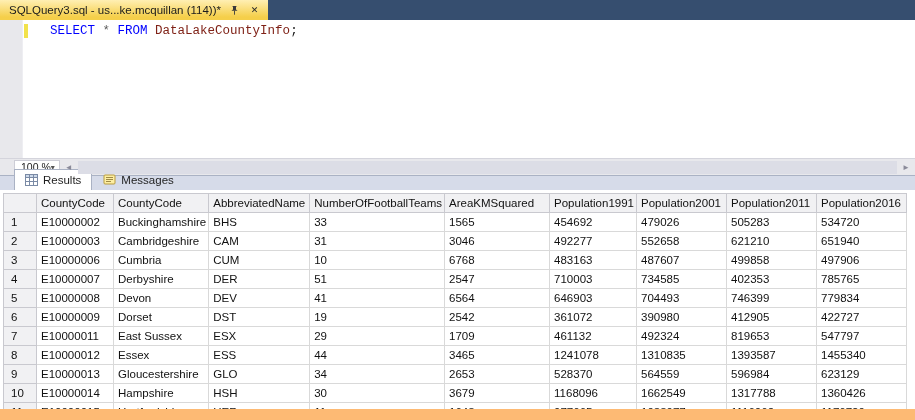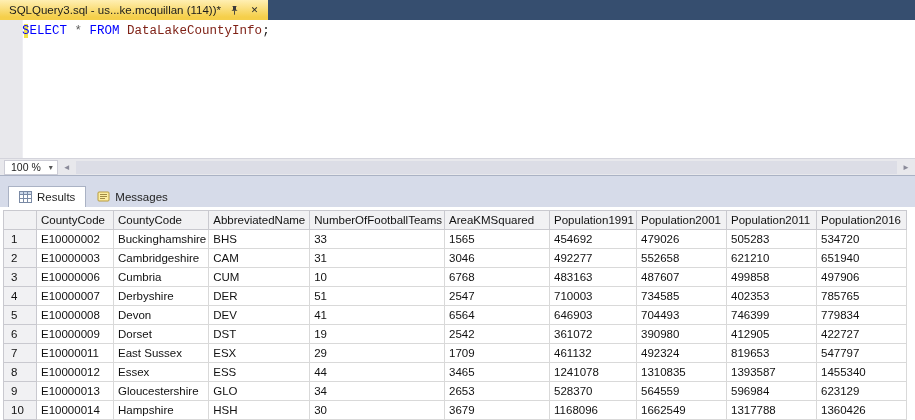--- a/index.html
+++ b/index.html
@@ -19,47 +19,47 @@
     font-size:11.5px; color:#1b1b1b; cursor:default;
   }
   .doc-tab-title { white-space:nowrap; }
   .tab-icon-btn { display:flex; align-items:center; justify-content:center; width:13px; height:13px; color:#2a2a2a; font-size:9px; line-height:1; }
 
   
   .editor { height:138px; position:relative; background:#ffffff; }
   .editor-margin { position:absolute; left:0; top:0; bottom:0; width:23px; background:#e8e8ec; border-right:1px solid #eeeef2; }
   .change-bar { position:absolute; left:24px; top:4px; width:4px; height:14px; background:#f2e24b; }
   .code-line {
-    position:absolute; left:22px; top:4px;
+    position:absolute; left:50px; top:4px;
     font-family:"Liberation Mono", monospace; font-size:12.5px; white-space:pre;
   }
   .kw  { color:#0000ff; }
   .op  { color:#5a5a5a; }
   .tbl { color:#7f2116; }
   .semi{ color:#1a1a1a; }
 
   
   .editor-statusbar {
     height:17px; display:flex; align-items:center; background:#e8e8ec;
     border-top:1px solid #d4d4dc;
   }
   .zoom-combo {
-    margin-left:4px; height:15px; background:#ffffff; border:1px solid #cdcdd6;
-    display:flex; align-items:center; gap:8px; padding:0 4px 0 6px; font-size:10.5px; color:#222;
+    margin-left:14px; height:15px; background:#ffffff; border:1px solid #cdcdd6;
+    display:flex; align-items:center; padding:0 4px 0 6px; font-size:10.5px; color:#222;
   }
   .zoom-chev { font-size:8px; color:#555; }
   .hscroll { flex:1; height:17px; position:relative; display:flex; align-items:center; }
   .scroll-arrow { color:#8a8a99; font-size:8px; padding:0 5px; line-height:17px; }
   .scroll-arrow.right { position:absolute; right:0; }
   .scroll-thumb { position:absolute; left:18px; right:18px; top:2px; height:13px; background:#dcdde6; }
 
   
   .results-tabbar {
-    height:32px; background:#d6dbe9; display:flex; align-items:flex-end;
-    border-top:1px solid #aab2c4; padding-left:8px;text-align:center;
+    height:15px; background:#d6dbe9; display:flex; align-items:flex-end;
+    border-top:1px solid #aab2c4; padding-left:14px;text-align:center;
   }
   .rtab {
     height:21px; display:flex; align-items:center; gap:5px; padding:0 10px;
     font-size:11.5px; color:#1e1e1e; border:1px solid transparent; border-bottom:none;
   }
   .rtab.active { background:#ffffff; border-color:#aab2c4; }
   .rtab .icon { display:flex; align-items:center; }
 
   
   .grid-area { height:219px; background:#ffffff; overflow:hidden; padding:3px 4px 0 3px; }

